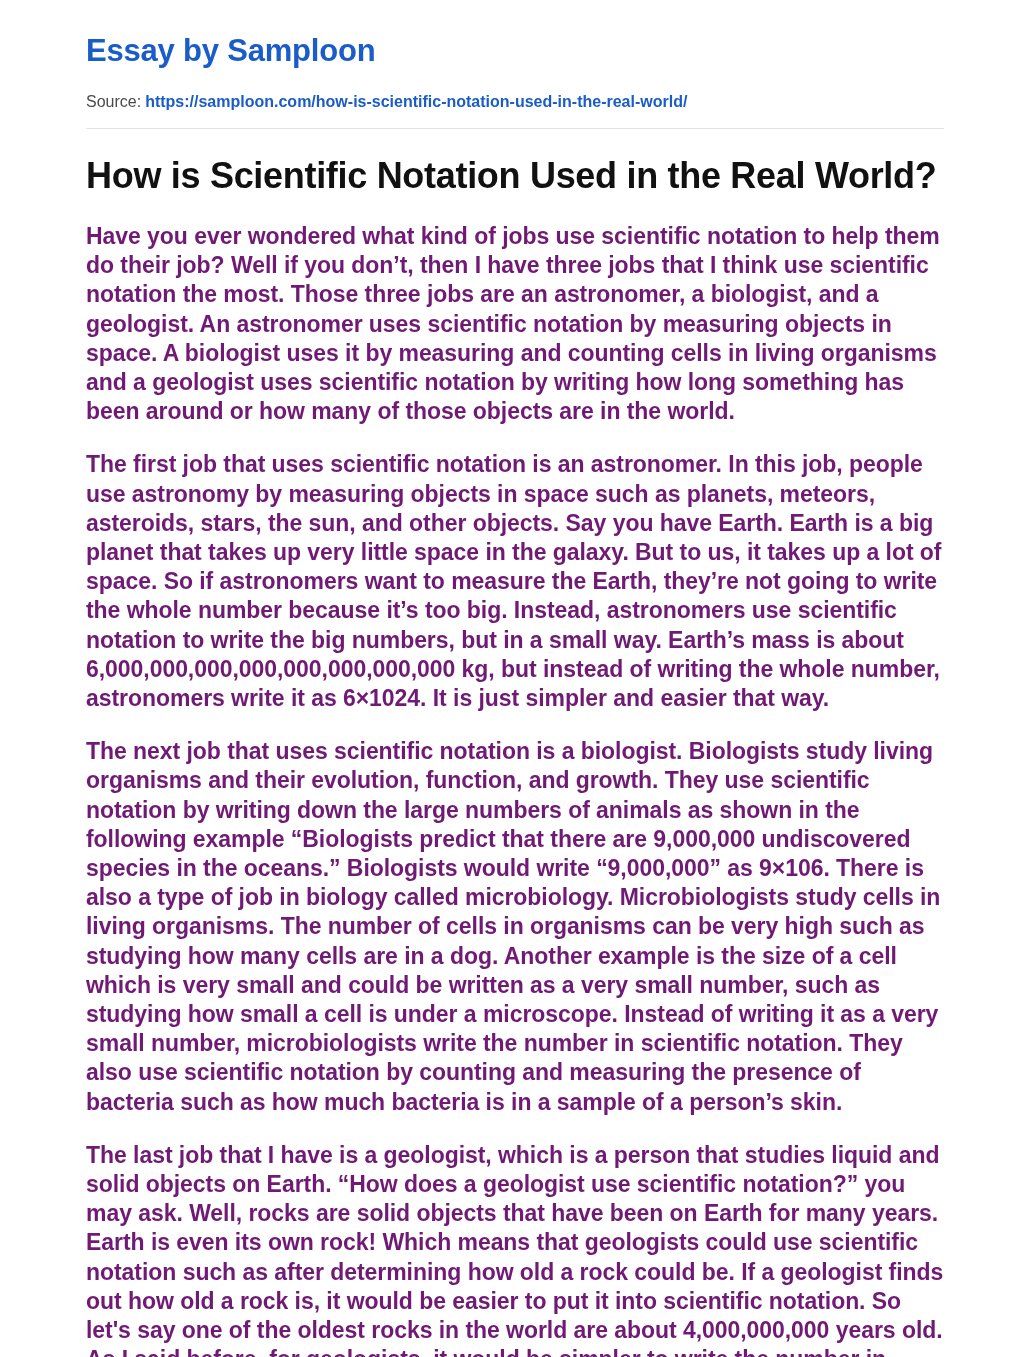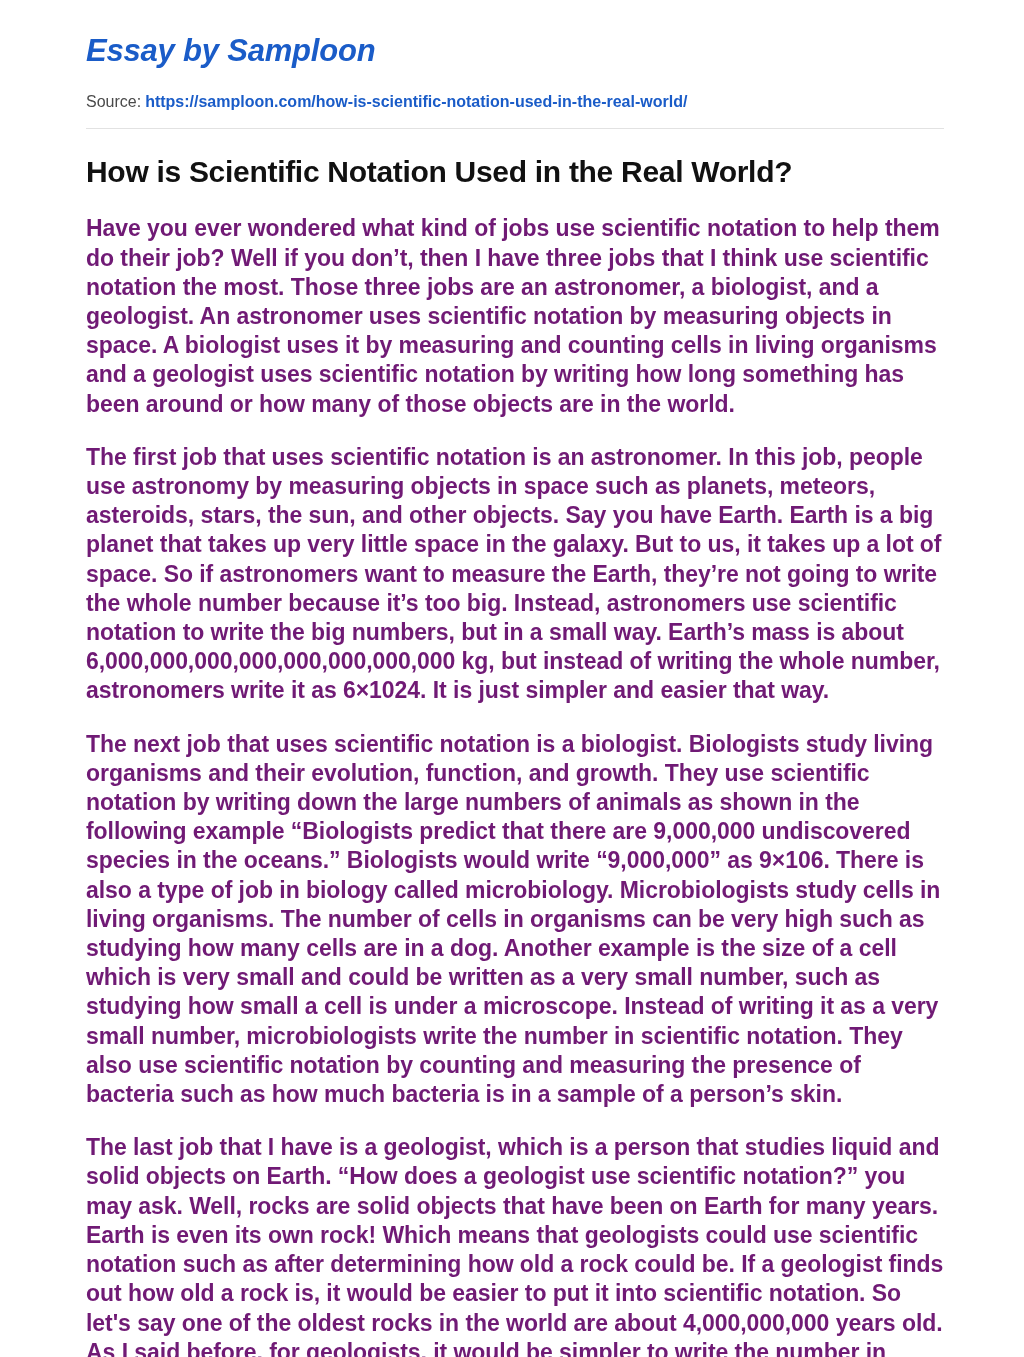--- a/index.html
+++ b/index.html
@@ -29,21 +29,20 @@
     padding: 34px 80px 0 86px;
   }
   .brand {
     font-size: 31px;
     font-weight: bold;
     color: #1a5cc8;
     letter-spacing: -0.2px;
     line-height: 1.1;
     margin: 0;
     white-space: nowrap;
-    font-style: italic;
   }
   .source-line {
     margin-top: 24px;
     font-size: 16px;
     line-height: 1.3;
     white-space: nowrap;
     overflow: hidden;
   }
   .source-label {
     color: #4a4a4a;
@@ -60,21 +59,21 @@
     height: 1px;
     background: #e2e2e2;
     border: 0;
   }
 
   
   .article {
     padding: 0 78px 0 86px;
   }
   .article-title {
-    font-size: 30px;
+    font-size: 36px;
     font-weight: bold;
     line-height: 1.25;
     color: #111111;
     margin: 24px 0 0 0;
     letter-spacing: -0.3px;
   }
   .article-body {
     margin-top: 24px;
   }
   .article-body p {

